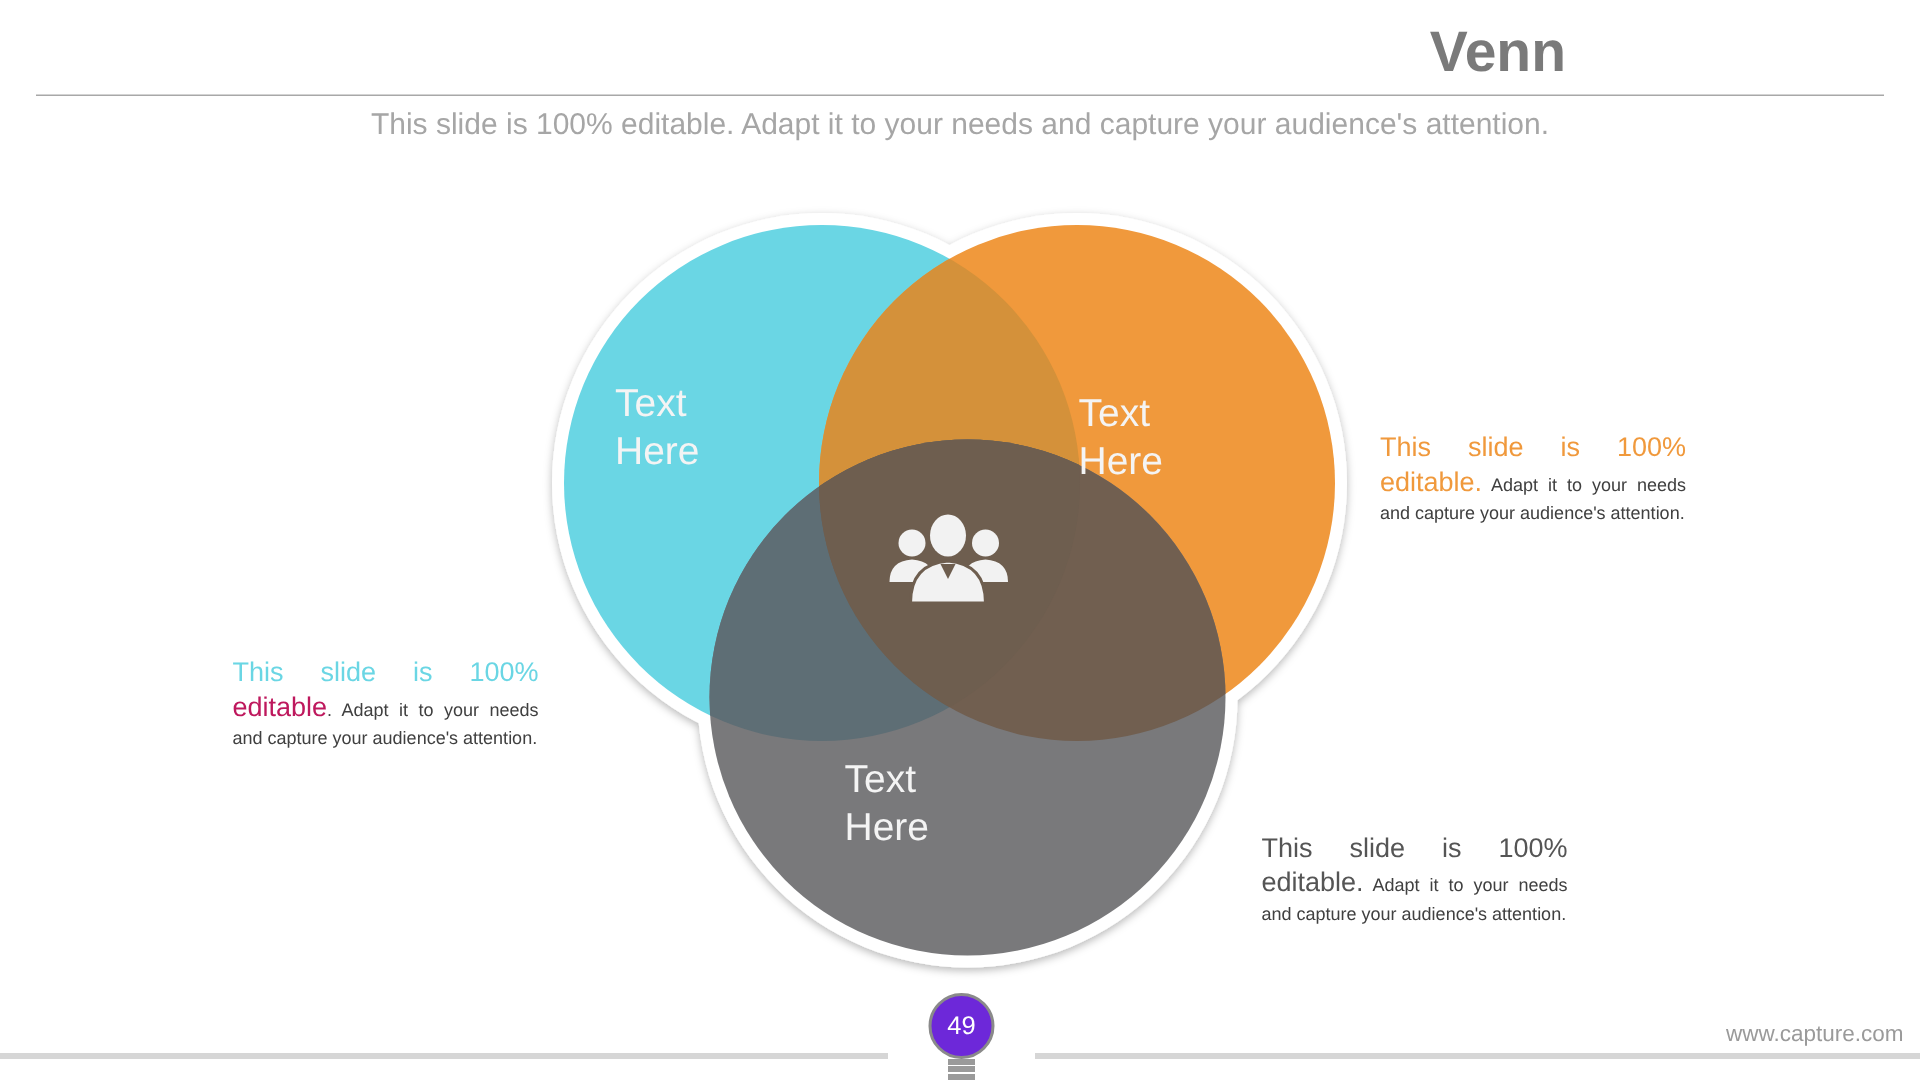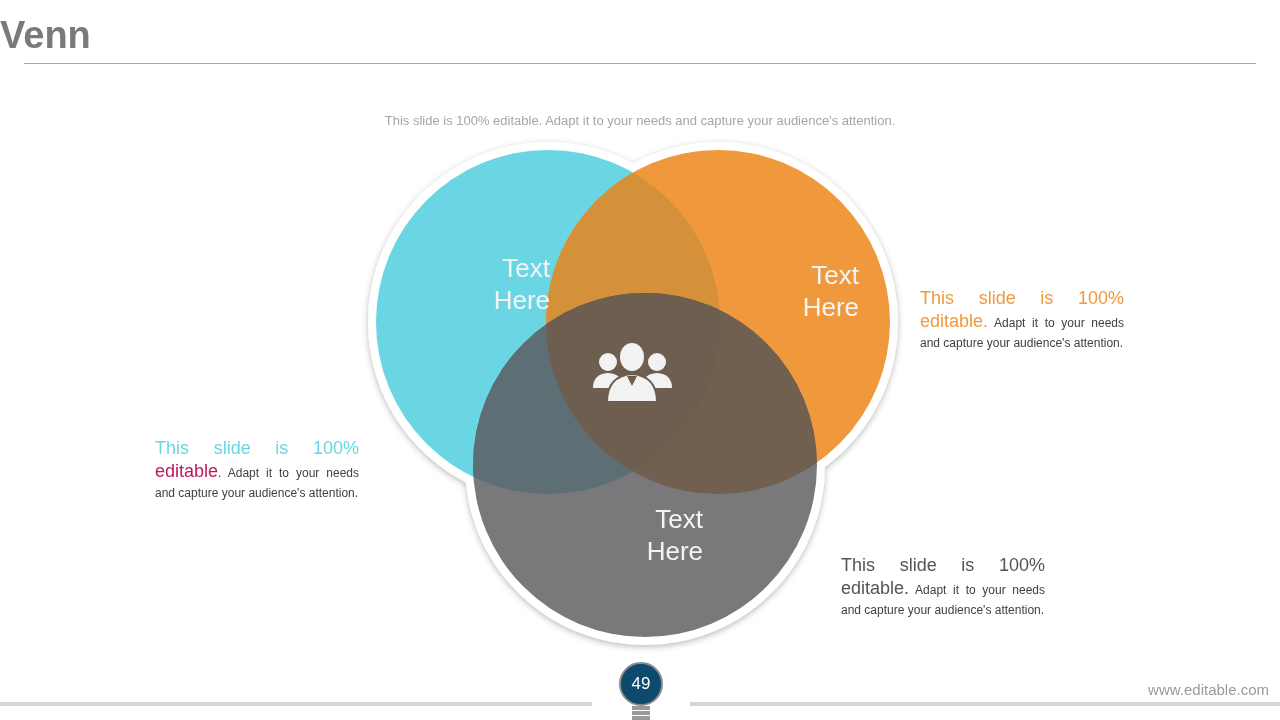--- a/index.html
+++ b/index.html
@@ -1,27 +1,27 @@
 <!DOCTYPE html>
 <html><head>
 <meta charset="utf-8">
 <style>
   html, body { margin:0; padding:0; }
   body { width:1280px; height:720px; background:#ffffff; position:relative; overflow:hidden; font-family:"Liberation Sans", sans-serif; }
-  .title { position:absolute; left:0; width:1044px; top:14px; text-align:left; font-size:38px; font-weight:bold; color:#7a7a7a; }
+  .title { position:absolute; left:0; width:1044px; top:14px; text-align:right; font-size:38px; font-weight:bold; color:#7a7a7a; }
   .title-rule { position:absolute; left:24px; width:1232px; top:63px; height:1px; background:#a8a8a8; }
-  .subtitle { position:absolute; left:0; width:1280px; top:72px; text-align:center; font-size:13px; color:#a6a6a6;margin-top:41px; }
+  .subtitle { position:absolute; left:0; width:1280px; top:72px; text-align:center; font-size:20px; color:#a6a6a6; }
   svg.venn { position:absolute; left:0; top:0; }
-  .circle-label { position:absolute; width:140px; text-align:right; color:#f4f4f4; font-size:26px; line-height:32px; }
+  .circle-label { position:absolute; width:140px; text-align:left; color:#f4f4f4; font-size:26px; line-height:32px; }
   .desc { position:absolute; width:204px; text-align:justify; text-align-last:left; }
   .desc .lead { font-size:18px; line-height:23px; }
   .desc .lead-line { display:block; text-align-last:justify;margin-top:36px; }
   .desc .body { font-size:12px; color:#404040; line-height:17px; }
   .footer-line { position:absolute; top:702px; height:4px; background:#d6d6d6; }
-  .page-badge { position:absolute; left:619px; top:662px; width:44px; height:44px; border-radius:50%; background:#0c4a6e; border:2px solid #8a8a8a; box-sizing:border-box; color:#ffffff; font-size:17px; text-align:center; line-height:40px; }
+  .page-badge { position:absolute; left:619px; top:662px; width:44px; height:44px; border-radius:50%; background:#6d28d9; border:2px solid #8a8a8a; box-sizing:border-box; color:#ffffff; font-size:17px; text-align:center; line-height:40px; }
   .badge-stem { position:absolute; left:632px; top:706px; width:18px; height:14px; background:repeating-linear-gradient(#9a9a9a 0 4px, #ffffff 4px 5px); }
   .url { position:absolute; right:11px; top:681px; font-size:15px; color:#9a9a9a; }
 </style>
 </head>
 <body>
 
 <div class="title">Venn</div>
 <div class="title-rule"></div>
 <div class="subtitle">This slide is 100% editable. Adapt it to your needs and capture your audience's attention.</div>
 
@@ -109,13 +109,13 @@
 
 <div class="desc" style="left:841px; top:518px;">
   <span class="lead lead-line" style="color:#555555;">This  slide  is  100%</span>
   <span class="lead" style="color:#555555;">editable.</span><span class="body"> Adapt it to your needs and capture your audience's attention.</span>
 </div>
 
 <div class="footer-line" style="left:0; width:592px;"></div>
 <div class="footer-line" style="left:690px; width:590px;"></div>
 <div class="badge-stem"></div>
 <div class="page-badge">49</div>
-<div class="url">www.editable.com</div>
+<div class="url">www.capture.com</div>
 
 </body></html>

